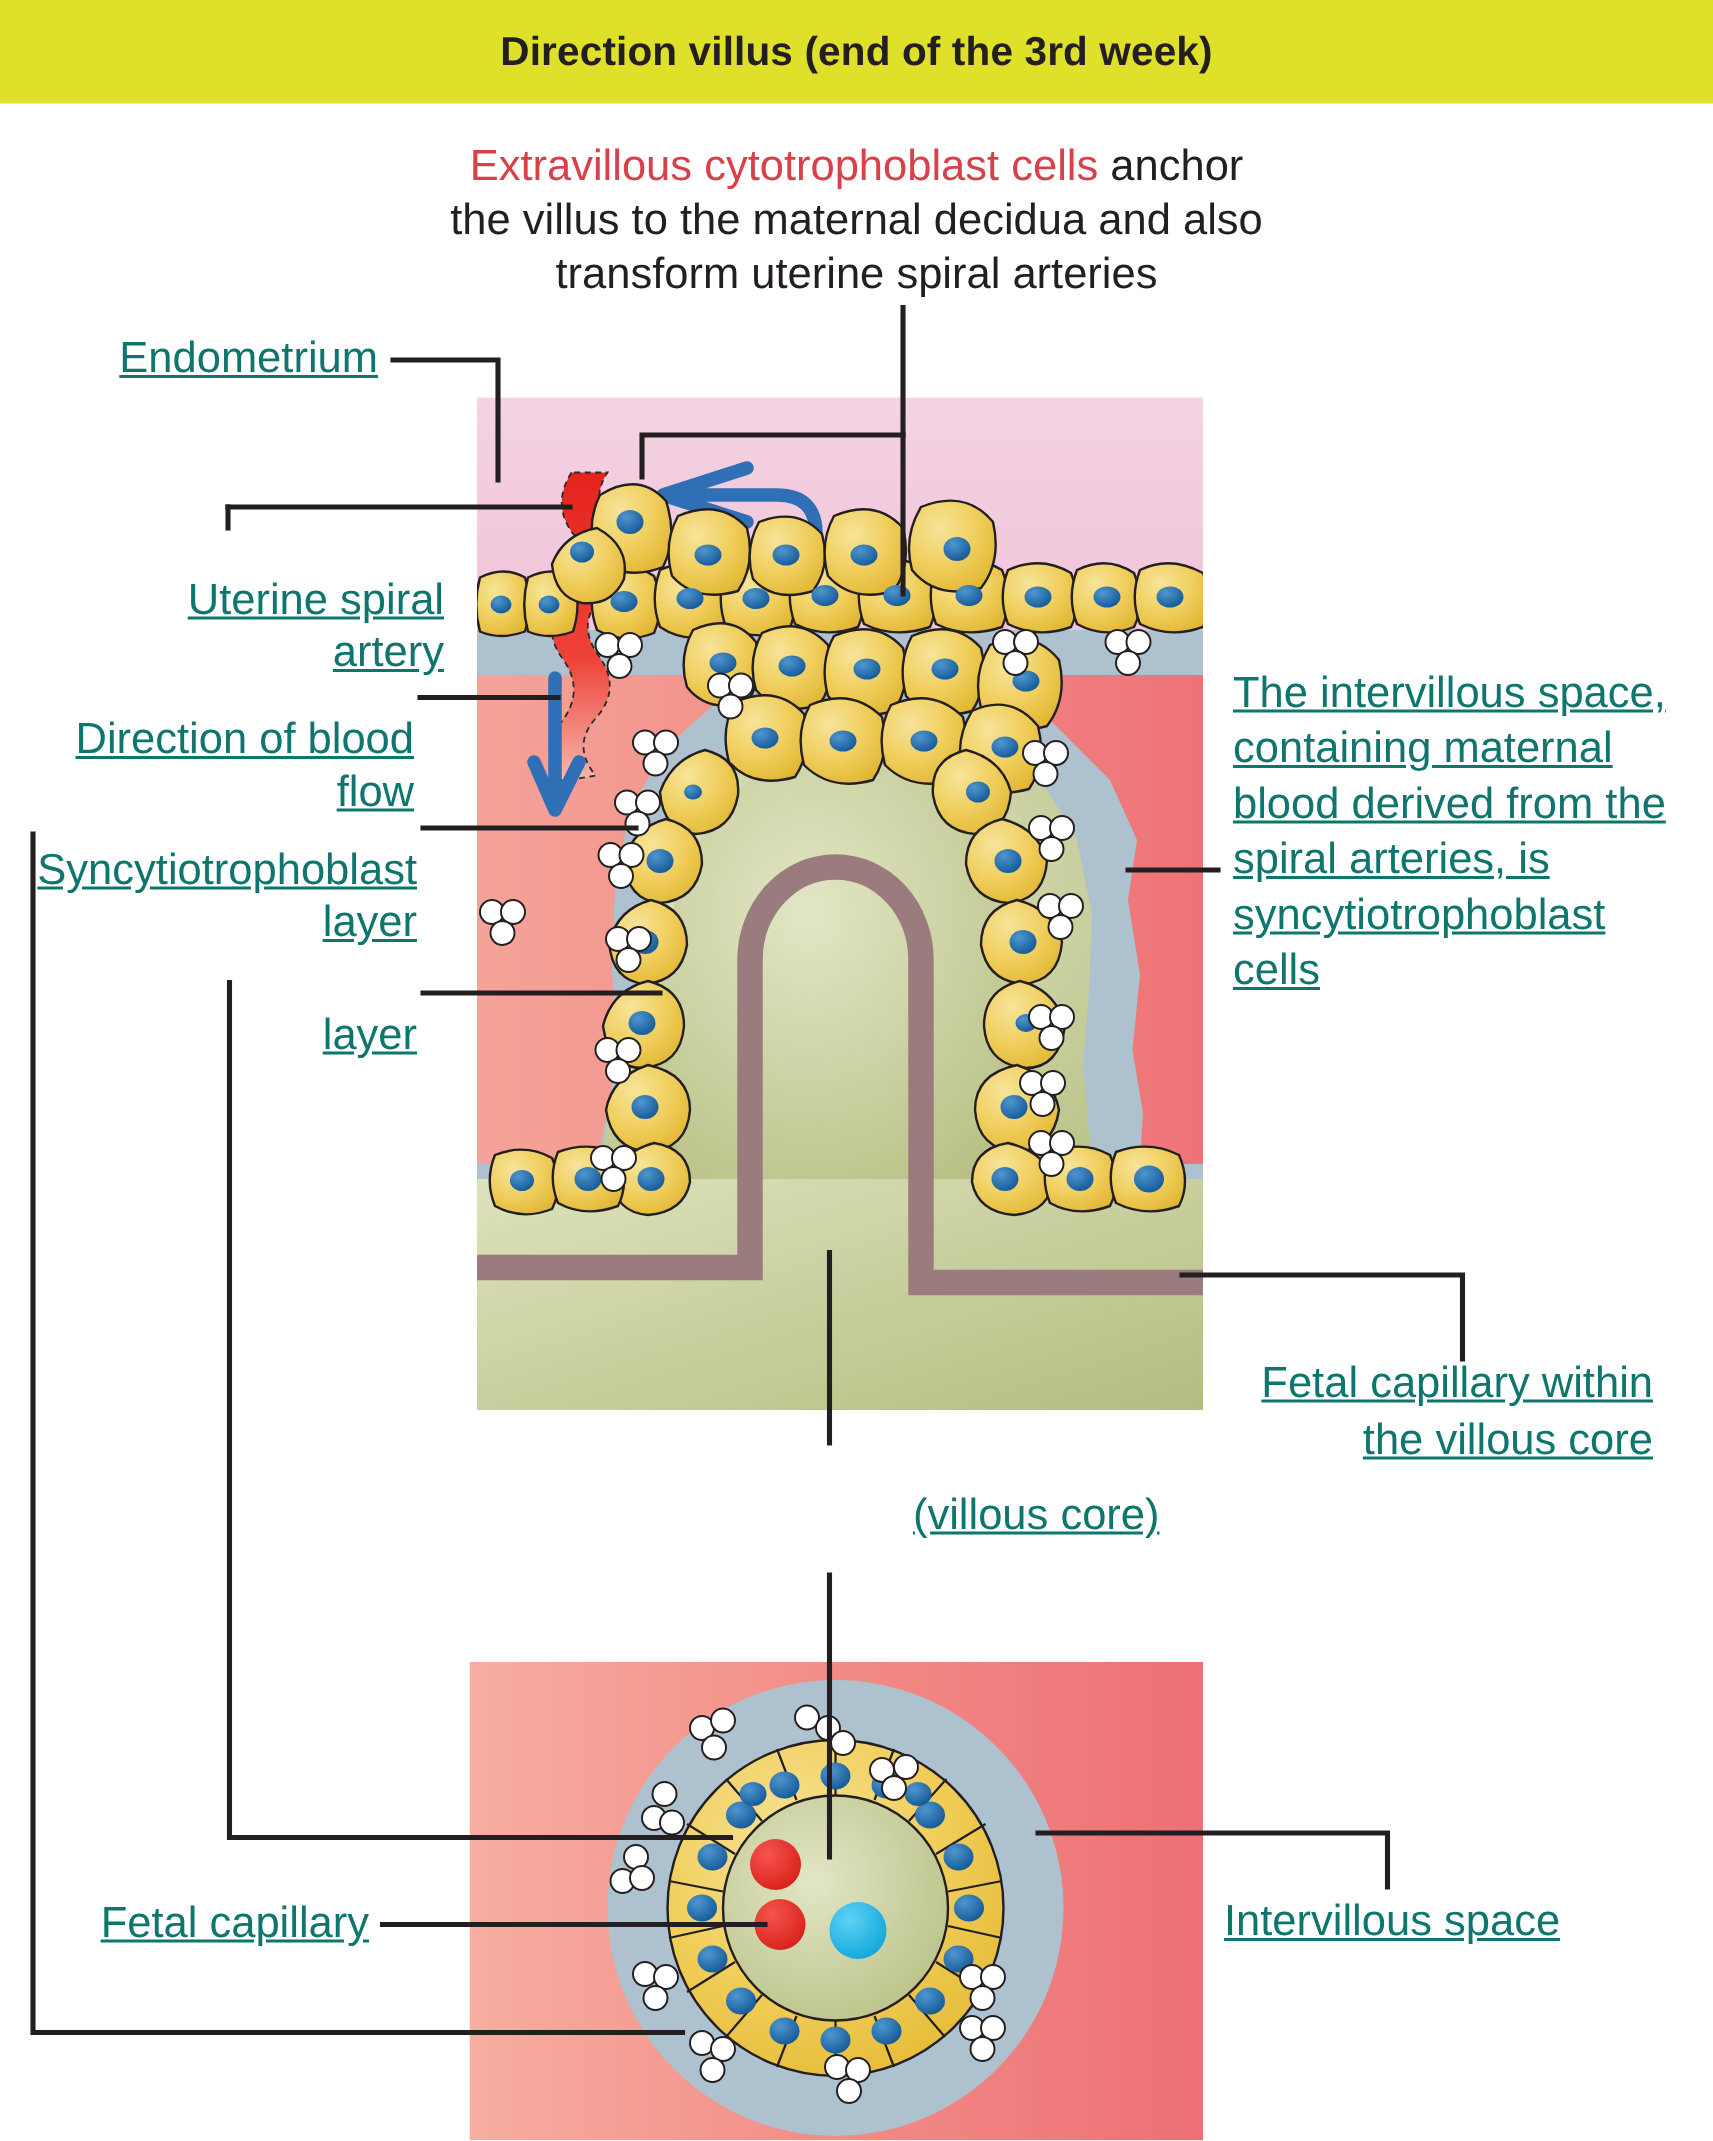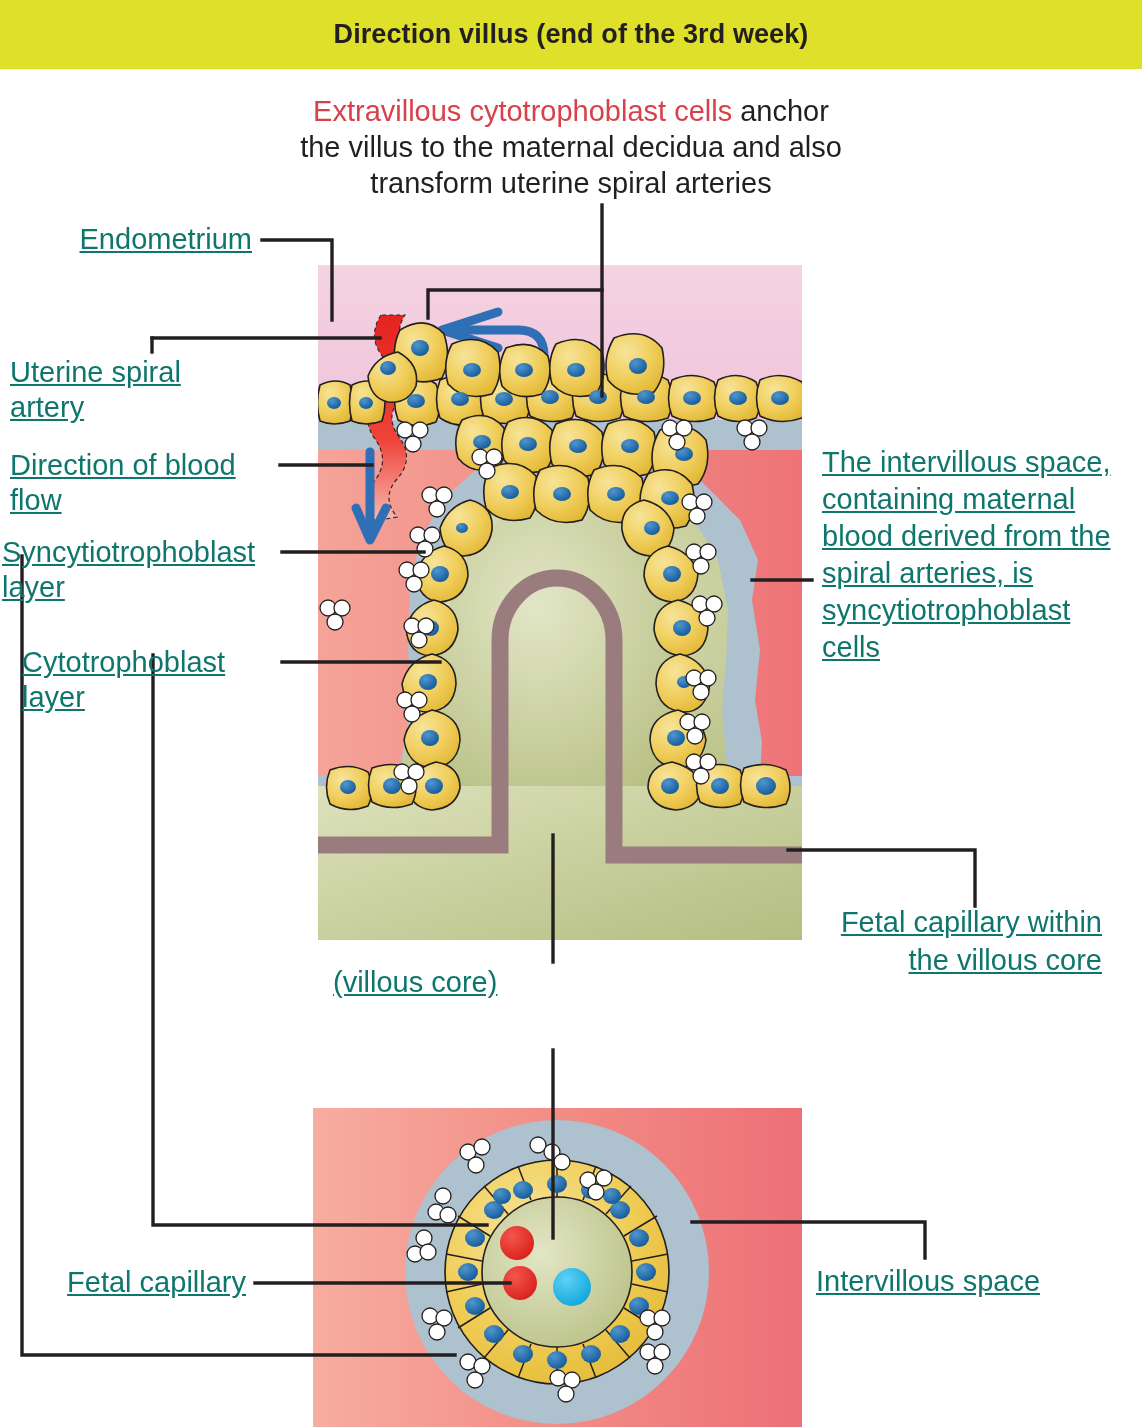--- a/index.html
+++ b/index.html
@@ -22,21 +22,21 @@
   #stage{position:absolute;left:0;top:0;width:1142px;height:1427px;}
   .caption-top{
     position:absolute;left:231px;top:93px;width:680px;
     text-align:center;font-size:29px;line-height:36px;color:#231f20;
   }
   .caption-top .hl{color:#d8414a;}
   .lbl{
     position:absolute;font-size:29px;line-height:35px;color:#0f766e;text-decoration:underline;
   }
   .lbl.r{text-align:right;}
-  .lbl.c{text-align:left;}
+  .lbl.c{text-align:right;margin-top:28px;}
   .lbl.l{text-align:left;}
   svg.overlay{position:absolute;left:0;top:0;width:1142px;height:1427px;overflow:visible;}
 </style>
 </head>
 <body>
 
 <div class="title-bar">
   <span class="t">Direction villus (end of the 3rd week)</span>
 </div>
 
@@ -504,21 +504,20 @@
   <div>Direction of blood</div>
   <div>flow</div>
 </div>
 
 <div class="lbl c" style="left:2px;top:535px;width:276px;">
   <div>Syncytiotrophoblast</div>
   <div>layer</div>
 </div>
 
 <div class="lbl c" style="left:22px;top:645px;width:256px;">
-  <div>Cytotrophoblast</div>
   <div>layer</div>
 </div>
 
 <div class="lbl l" style="left:822px;top:444px;width:320px;line-height:37px;">
   <div>The intervillous space,</div>
   <div>containing maternal</div>
   <div>blood derived from the</div>
   <div>spiral arteries, is</div>
   <div>syncytiotrophoblast</div>
   <div>cells</div>

